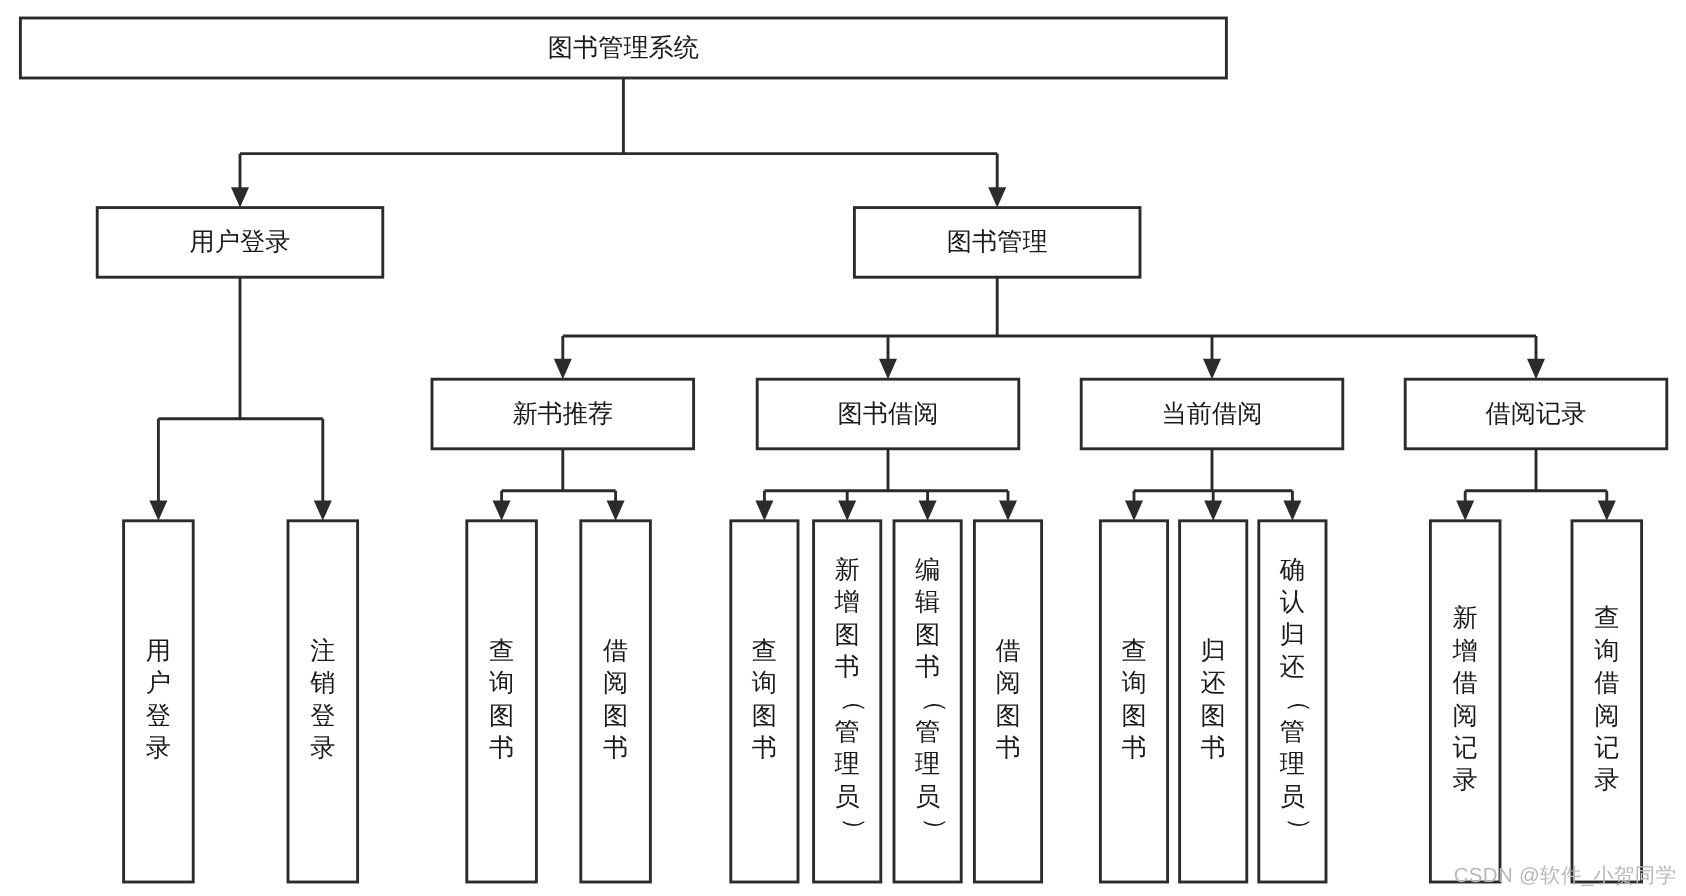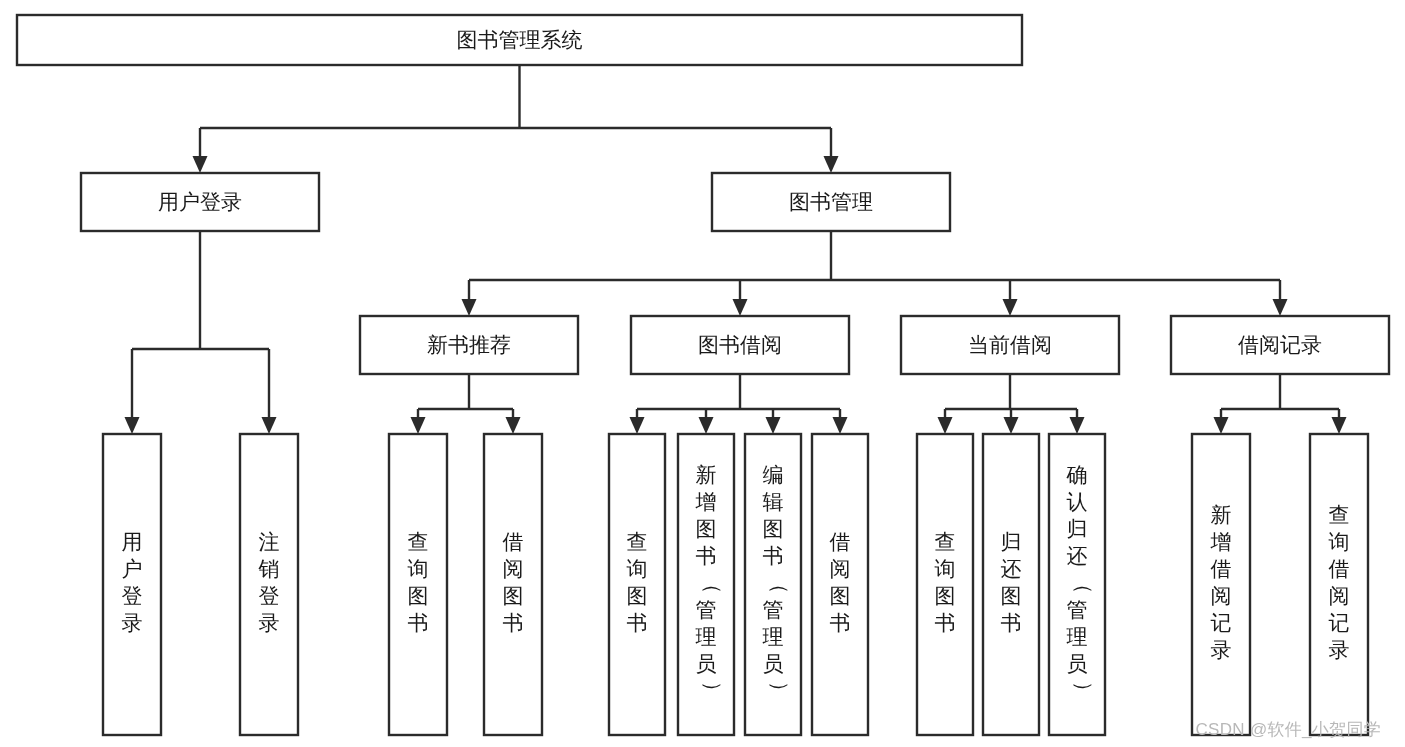--- a/index.html
+++ b/index.html
@@ -48,21 +48,21 @@
     dominant-baseline: middle;
   }
   .node-label-v {
     font-family: "Liberation Sans", "DejaVu Sans", sans-serif;
     font-size: 21px;
     fill: #1a1a1a;
     text-anchor: middle;
   }
   .watermark {
     position: absolute;
-    right: 24px;
+    right: 8px;
     bottom: 6px;
     font-family: "Liberation Sans", "DejaVu Sans", sans-serif;
     font-size: 17px;
     color: #b8b8b8;
     white-space: nowrap;
     letter-spacing: 0.3px;
     user-select: none;
   }
 </style>
 </head>

